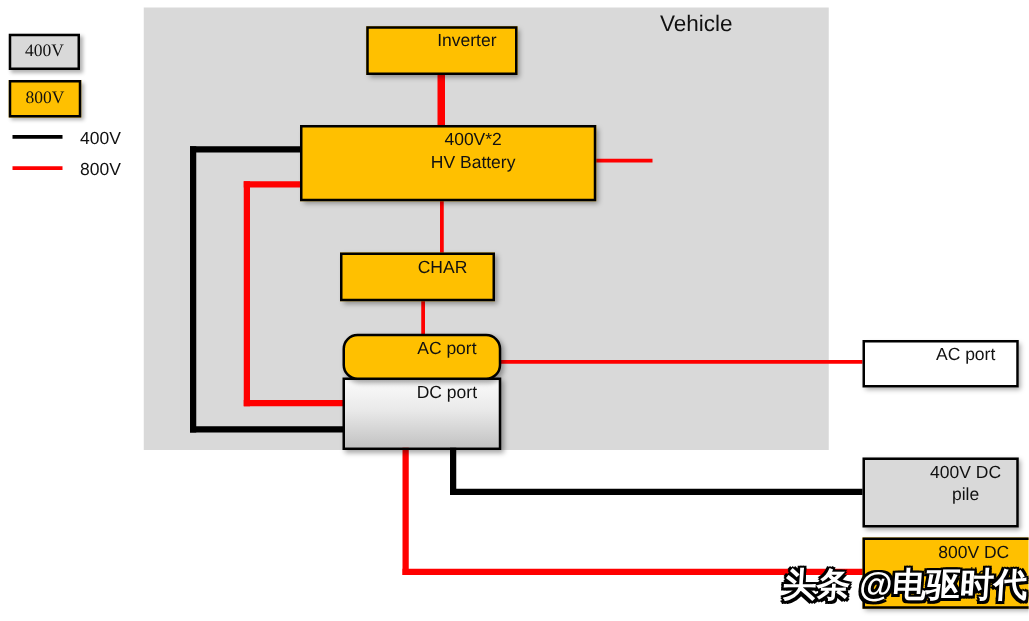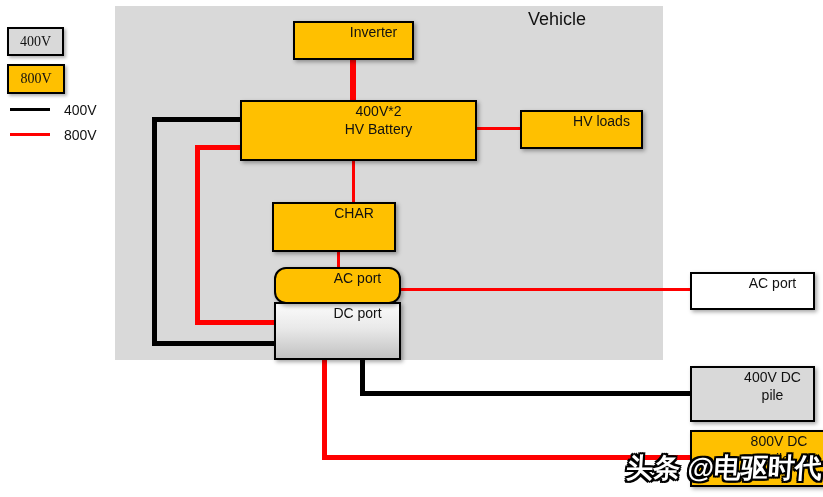--- a/index.html
+++ b/index.html
@@ -84,25 +84,22 @@
 
   <div class="abs box" style="left:293px;top:21px;width:121px;height:39px;">
     <span>Inverter</span>
   </div>
 
   <div class="abs box" style="left:240px;top:100px;width:237px;height:61px;">
     <span>400V*2</span>
     <span>HV Battery</span>
   </div>
 
-  <div class="abs box" style="left:520px;top:110px;width:123px;height:39px;">
-    <span>HV loads</span>
-  </div>
 
-  <div class="abs box" style="left:272px;top:202px;width:124px;height:50px;">
+  <div class="abs box" style="left:272px;top:202px;width:124px;height:39px;">
     <span>CHAR</span>
   </div>
 
   <div class="abs box gradient" style="left:274px;top:302px;width:127px;height:58px;">
     <span>DC port</span>
   </div>
   <div class="abs box" style="left:274px;top:267px;width:127px;height:37px;border-radius:12px;">
     <span>AC port</span>
   </div>
 

